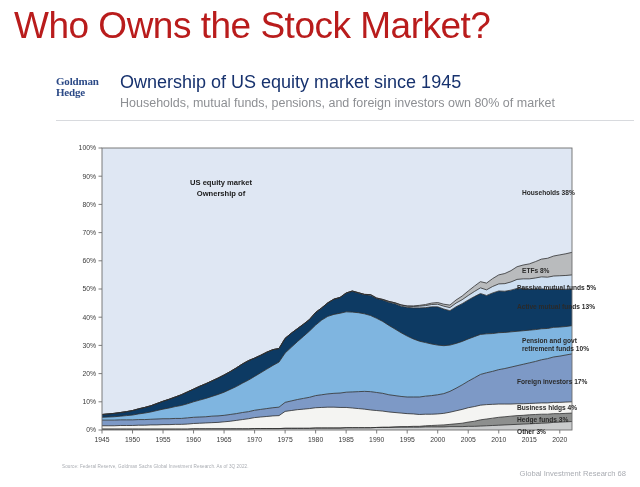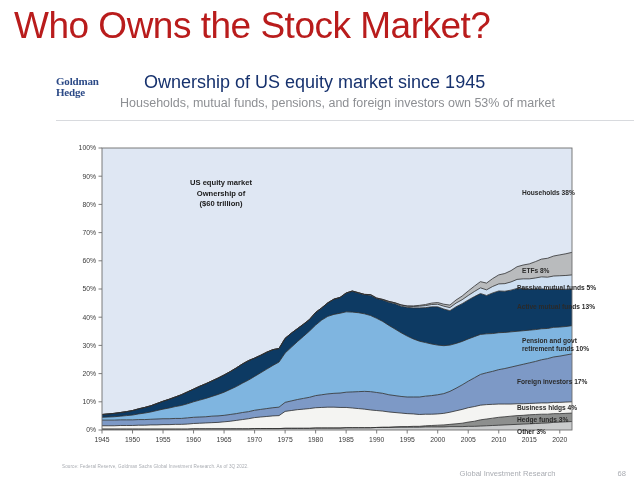--- a/index.html
+++ b/index.html
@@ -33,21 +33,20 @@
     color:#2c4a87;
   }
   .gs-logo div{letter-spacing:-0.2px;}
 
   .hdr-title{
     position:absolute;left:64px;top:3px;
     font-size:18px;line-height:22px;
     font-weight:400;
     color:#17326e;
     white-space:nowrap;
-    margin-left:24px;
   }
   .hdr-sub{
     position:absolute;left:64px;top:27px;
     font-size:12.5px;line-height:16px;
     color:#8d8f93;
     white-space:nowrap;
   }
   .hdr-rule{
     position:absolute;left:0px;top:52px;width:578px;height:1px;
     background:#d8dade;
@@ -85,43 +84,43 @@
     font-size:4.6px;
     color:#a9acb2;
     letter-spacing:0.1px;
     white-space:nowrap;
   }
   .footer-right{
     position:absolute;right:14px;top:469px;
     font-size:7.6px;color:#a9acb2;
     white-space:nowrap;
   }
-  .footer-label{display:inline-block;margin-right:24px;}
-  .footer-page{display:inline-block;margin-left:36px;}
+  .footer-label{display:inline-block;}
+  .footer-page{display:inline-block;}
 
   text.axis{
     font-family:"Liberation Sans", sans-serif;
     font-size:6.8px;
     fill:#3a3a3a;
   }
 </style>
 </head>
 <body>
 
 <div class="deck-title">Who Owns the Stock Market?</div>
 
 <div class="slide">
 
   <div class="gs-logo">
     <div>Goldman</div>
     <div>Hedge</div>
   </div>
 
   <div class="hdr-title">Ownership of US equity market since 1945</div>
-  <div class="hdr-sub">Households, mutual funds, pensions, and foreign investors own 53% of market</div>
+  <div class="hdr-sub">Households, mutual funds, pensions, and foreign investors own 80% of market</div>
   <div class="hdr-rule"></div>
 
   <div class="chartwrap">
     <svg class="chart" id="chart-svg" width="580" height="312" viewBox="0 0 580 312">
         <rect x="48" y="8" width="470" height="282" fill="#e2e9f4"></rect>
         <g>
           <path d="M48.00,289.15 L54.10,289.15 L60.21,289.15 L66.31,289.15 L72.42,289.15 L78.52,289.15 L84.62,289.15 L90.73,289.15 L96.83,289.15 L102.94,289.15 L109.04,289.15 L115.14,289.15 L121.25,289.15 L127.35,289.15 L133.45,289.15 L139.56,288.87 L145.66,288.87 L151.77,288.87 L157.87,288.87 L163.97,288.87 L170.08,288.87 L176.18,288.87 L182.29,288.87 L188.39,288.87 L194.49,288.87 L200.60,288.59 L206.70,288.59 L212.81,288.59 L218.91,288.59 L225.01,288.59 L231.12,288.31 L237.22,288.31 L243.32,288.31 L249.43,288.31 L255.53,288.31 L261.64,288.03 L267.74,288.03 L273.84,288.03 L279.95,288.03 L286.05,288.03 L292.16,287.74 L298.26,287.74 L304.36,287.74 L310.47,287.74 L316.57,287.74 L322.68,287.46 L328.78,287.46 L334.88,287.46 L340.99,287.18 L347.09,287.18 L353.19,287.18 L359.30,287.18 L365.40,287.18 L371.51,286.90 L377.61,286.90 L383.71,286.90 L389.82,286.90 L395.92,286.62 L402.03,286.62 L408.13,286.62 L414.23,286.33 L420.34,286.33 L426.44,286.05 L432.55,285.77 L438.65,285.49 L444.75,285.21 L450.86,284.92 L456.96,284.64 L463.06,284.36 L469.17,284.08 L475.27,283.80 L481.38,283.51 L487.48,283.23 L493.58,282.95 L499.69,282.39 L505.79,282.10 L511.90,281.82 L518.00,281.54 L518.00,290.00 L511.90,290.00 L505.79,290.00 L499.69,290.00 L493.58,290.00 L487.48,290.00 L481.38,290.00 L475.27,290.00 L469.17,290.00 L463.06,290.00 L456.96,290.00 L450.86,290.00 L444.75,290.00 L438.65,290.00 L432.55,290.00 L426.44,290.00 L420.34,290.00 L414.23,290.00 L408.13,290.00 L402.03,290.00 L395.92,290.00 L389.82,290.00 L383.71,290.00 L377.61,290.00 L371.51,290.00 L365.40,290.00 L359.30,290.00 L353.19,290.00 L347.09,290.00 L340.99,290.00 L334.88,290.00 L328.78,290.00 L322.68,290.00 L316.57,290.00 L310.47,290.00 L304.36,290.00 L298.26,290.00 L292.16,290.00 L286.05,290.00 L279.95,290.00 L273.84,290.00 L267.74,290.00 L261.64,290.00 L255.53,290.00 L249.43,290.00 L243.32,290.00 L237.22,290.00 L231.12,290.00 L225.01,290.00 L218.91,290.00 L212.81,290.00 L206.70,290.00 L200.60,290.00 L194.49,290.00 L188.39,290.00 L182.29,290.00 L176.18,290.00 L170.08,290.00 L163.97,290.00 L157.87,290.00 L151.77,290.00 L145.66,290.00 L139.56,290.00 L133.45,290.00 L127.35,290.00 L121.25,290.00 L115.14,290.00 L109.04,290.00 L102.94,290.00 L96.83,290.00 L90.73,290.00 L84.62,290.00 L78.52,290.00 L72.42,290.00 L66.31,290.00 L60.21,290.00 L54.10,290.00 L48.00,290.00 Z" fill="#c9cbcc"></path>
           <path d="M48.00,289.15 L54.10,289.15 L60.21,289.15 L66.31,289.15 L72.42,289.15 L78.52,289.15 L84.62,289.15 L90.73,289.15 L96.83,289.15 L102.94,289.15 L109.04,289.15 L115.14,289.15 L121.25,289.15 L127.35,289.15 L133.45,289.15 L139.56,288.87 L145.66,288.87 L151.77,288.87 L157.87,288.87 L163.97,288.87 L170.08,288.87 L176.18,288.87 L182.29,288.87 L188.39,288.87 L194.49,288.87 L200.60,288.59 L206.70,288.59 L212.81,288.59 L218.91,288.59 L225.01,288.59 L231.12,288.31 L237.22,288.31 L243.32,288.31 L249.43,288.31 L255.53,288.31 L261.64,288.03 L267.74,288.03 L273.84,288.03 L279.95,288.03 L286.05,288.03 L292.16,287.74 L298.26,287.74 L304.36,287.74 L310.47,287.74 L316.57,287.74 L322.68,287.46 L328.78,287.18 L334.88,287.18 L340.99,286.90 L347.09,286.62 L353.19,286.62 L359.30,286.33 L365.40,286.33 L371.51,285.77 L377.61,285.49 L383.71,285.21 L389.82,284.92 L395.92,284.36 L402.03,283.80 L408.13,283.23 L414.23,282.10 L420.34,281.26 L426.44,279.85 L432.55,279.00 L438.65,278.16 L444.75,277.31 L450.86,276.75 L456.96,276.18 L463.06,275.62 L469.17,275.34 L475.27,274.77 L481.38,274.49 L487.48,274.21 L493.58,274.21 L499.69,273.64 L505.79,273.64 L511.90,273.36 L518.00,273.08 L518.00,281.54 L511.90,281.82 L505.79,282.10 L499.69,282.39 L493.58,282.95 L487.48,283.23 L481.38,283.51 L475.27,283.80 L469.17,284.08 L463.06,284.36 L456.96,284.64 L450.86,284.92 L444.75,285.21 L438.65,285.49 L432.55,285.77 L426.44,286.05 L420.34,286.33 L414.23,286.33 L408.13,286.62 L402.03,286.62 L395.92,286.62 L389.82,286.90 L383.71,286.90 L377.61,286.90 L371.51,286.90 L365.40,287.18 L359.30,287.18 L353.19,287.18 L347.09,287.18 L340.99,287.18 L334.88,287.46 L328.78,287.46 L322.68,287.46 L316.57,287.74 L310.47,287.74 L304.36,287.74 L298.26,287.74 L292.16,287.74 L286.05,288.03 L279.95,288.03 L273.84,288.03 L267.74,288.03 L261.64,288.03 L255.53,288.31 L249.43,288.31 L243.32,288.31 L237.22,288.31 L231.12,288.31 L225.01,288.59 L218.91,288.59 L212.81,288.59 L206.70,288.59 L200.60,288.59 L194.49,288.87 L188.39,288.87 L182.29,288.87 L176.18,288.87 L170.08,288.87 L163.97,288.87 L157.87,288.87 L151.77,288.87 L145.66,288.87 L139.56,288.87 L133.45,289.15 L127.35,289.15 L121.25,289.15 L115.14,289.15 L109.04,289.15 L102.94,289.15 L96.83,289.15 L90.73,289.15 L84.62,289.15 L78.52,289.15 L72.42,289.15 L66.31,289.15 L60.21,289.15 L54.10,289.15 L48.00,289.15 Z" fill="#8d8f8e"></path>
           <path d="M48.00,285.77 L54.10,285.77 L60.21,285.77 L66.31,285.49 L72.42,285.49 L78.52,285.49 L84.62,285.21 L90.73,285.21 L96.83,284.92 L102.94,284.92 L109.04,284.64 L115.14,284.64 L121.25,284.36 L127.35,284.36 L133.45,284.08 L139.56,283.51 L145.66,283.23 L151.77,282.95 L157.87,282.67 L163.97,282.39 L170.08,281.82 L176.18,281.26 L182.29,280.41 L188.39,279.57 L194.49,278.72 L200.60,277.59 L206.70,277.03 L212.81,276.46 L218.91,275.90 L225.01,275.62 L231.12,271.39 L237.22,270.54 L243.32,269.70 L249.43,269.13 L255.53,268.57 L261.64,267.72 L267.74,267.44 L273.84,267.16 L279.95,267.16 L286.05,267.44 L292.16,267.44 L298.26,268.00 L304.36,268.57 L310.47,269.13 L316.57,269.98 L322.68,270.54 L328.78,271.11 L334.88,271.95 L340.99,272.52 L347.09,273.08 L353.19,273.64 L359.30,273.93 L365.40,274.49 L371.51,274.21 L377.61,274.21 L383.71,273.93 L389.82,273.36 L395.92,272.23 L402.03,270.82 L408.13,269.41 L414.23,267.72 L420.34,266.59 L426.44,265.18 L432.55,264.62 L438.65,264.34 L444.75,264.06 L450.86,264.06 L456.96,264.06 L463.06,263.77 L469.17,263.77 L475.27,263.49 L481.38,263.21 L487.48,262.93 L493.58,262.93 L499.69,262.36 L505.79,262.36 L511.90,262.08 L518.00,261.80 L518.00,273.08 L511.90,273.36 L505.79,273.64 L499.69,273.64 L493.58,274.21 L487.48,274.21 L481.38,274.49 L475.27,274.77 L469.17,275.34 L463.06,275.62 L456.96,276.18 L450.86,276.75 L444.75,277.31 L438.65,278.16 L432.55,279.00 L426.44,279.85 L420.34,281.26 L414.23,282.10 L408.13,283.23 L402.03,283.80 L395.92,284.36 L389.82,284.92 L383.71,285.21 L377.61,285.49 L371.51,285.77 L365.40,286.33 L359.30,286.33 L353.19,286.62 L347.09,286.62 L340.99,286.90 L334.88,287.18 L328.78,287.18 L322.68,287.46 L316.57,287.74 L310.47,287.74 L304.36,287.74 L298.26,287.74 L292.16,287.74 L286.05,288.03 L279.95,288.03 L273.84,288.03 L267.74,288.03 L261.64,288.03 L255.53,288.31 L249.43,288.31 L243.32,288.31 L237.22,288.31 L231.12,288.31 L225.01,288.59 L218.91,288.59 L212.81,288.59 L206.70,288.59 L200.60,288.59 L194.49,288.87 L188.39,288.87 L182.29,288.87 L176.18,288.87 L170.08,288.87 L163.97,288.87 L157.87,288.87 L151.77,288.87 L145.66,288.87 L139.56,288.87 L133.45,289.15 L127.35,289.15 L121.25,289.15 L115.14,289.15 L109.04,289.15 L102.94,289.15 L96.83,289.15 L90.73,289.15 L84.62,289.15 L78.52,289.15 L72.42,289.15 L66.31,289.15 L60.21,289.15 L54.10,289.15 L48.00,289.15 Z" fill="#f4f4f2"></path>
           <path d="M48.00,280.13 L54.10,280.13 L60.21,280.13 L66.31,279.85 L72.42,279.85 L78.52,279.85 L84.62,279.57 L90.73,279.57 L96.83,279.28 L102.94,279.00 L109.04,278.72 L115.14,278.72 L121.25,278.44 L127.35,278.44 L133.45,277.87 L139.56,277.31 L145.66,277.03 L151.77,276.75 L157.87,276.18 L163.97,275.90 L170.08,275.34 L176.18,274.49 L182.29,273.64 L188.39,272.52 L194.49,271.67 L200.60,270.26 L206.70,269.41 L212.81,268.57 L218.91,267.72 L225.01,267.16 L231.12,262.36 L237.22,260.95 L243.32,259.54 L249.43,258.42 L255.53,257.29 L261.64,255.60 L267.74,254.75 L273.84,253.90 L279.95,253.34 L286.05,253.06 L292.16,252.21 L298.26,251.93 L304.36,251.65 L310.47,251.37 L316.57,251.65 L322.68,252.49 L328.78,253.34 L334.88,254.75 L340.99,255.60 L347.09,256.44 L353.19,257.01 L359.30,257.01 L365.40,257.01 L371.51,256.16 L377.61,255.60 L383.71,254.75 L389.82,253.62 L395.92,251.37 L402.03,248.26 L408.13,244.88 L414.23,241.21 L420.34,237.83 L426.44,234.45 L432.55,232.75 L438.65,231.34 L444.75,229.65 L450.86,228.52 L456.96,227.11 L463.06,225.70 L469.17,224.29 L475.27,222.88 L481.38,221.47 L487.48,219.78 L493.58,218.65 L499.69,216.96 L505.79,216.12 L511.90,214.99 L518.00,213.86 L518.00,261.80 L511.90,262.08 L505.79,262.36 L499.69,262.36 L493.58,262.93 L487.48,262.93 L481.38,263.21 L475.27,263.49 L469.17,263.77 L463.06,263.77 L456.96,264.06 L450.86,264.06 L444.75,264.06 L438.65,264.34 L432.55,264.62 L426.44,265.18 L420.34,266.59 L414.23,267.72 L408.13,269.41 L402.03,270.82 L395.92,272.23 L389.82,273.36 L383.71,273.93 L377.61,274.21 L371.51,274.21 L365.40,274.49 L359.30,273.93 L353.19,273.64 L347.09,273.08 L340.99,272.52 L334.88,271.95 L328.78,271.11 L322.68,270.54 L316.57,269.98 L310.47,269.13 L304.36,268.57 L298.26,268.00 L292.16,267.44 L286.05,267.44 L279.95,267.16 L273.84,267.16 L267.74,267.44 L261.64,267.72 L255.53,268.57 L249.43,269.13 L243.32,269.70 L237.22,270.54 L231.12,271.39 L225.01,275.62 L218.91,275.90 L212.81,276.46 L206.70,277.03 L200.60,277.59 L194.49,278.72 L188.39,279.57 L182.29,280.41 L176.18,281.26 L170.08,281.82 L163.97,282.39 L157.87,282.67 L151.77,282.95 L145.66,283.23 L139.56,283.51 L133.45,284.08 L127.35,284.36 L121.25,284.36 L115.14,284.64 L109.04,284.64 L102.94,284.92 L96.83,284.92 L90.73,285.21 L84.62,285.21 L78.52,285.49 L72.42,285.49 L66.31,285.49 L60.21,285.77 L54.10,285.77 L48.00,285.77 Z" fill="#7d99c6"></path>
@@ -198,21 +197,20 @@
           <line x1="505.79220779220776" y1="290" x2="505.79220779220776" y2="293.5" stroke="#6e6e6e" stroke-width="0.9"></line>
           <text x="505.79220779220776" y="302" text-anchor="middle" class="axis">2020</text>
         </g>
       </svg>
   </div>
 </div>
 
 <div class="callout">
   <div>US equity market</div>
   <div>Ownership of</div>
-  <div>($60 trillion)</div>
 </div>
 
 <div class="rlabels" id="right-labels">
     <div class="rlabel" style="top: 189px; left: 6px;">Households 38%</div>
     <div class="rlabel" style="top: 267px; left: 6px;">ETFs 8%</div>
     <div class="rlabel" style="top: 284px; left: 1px;">Passive mutual funds 5%</div>
     <div class="rlabel" style="top: 303px; left: 1px;">Active mutual funds 13%</div>
     <div class="rlabel" style="top: 337px; left: 6px;">Pension and govt</div>
     <div class="rlabel" style="top: 345px; left: 6px;">retirement funds 10%</div>
     <div class="rlabel" style="top: 378px; left: 1px;">Foreign investors 17%</div>

